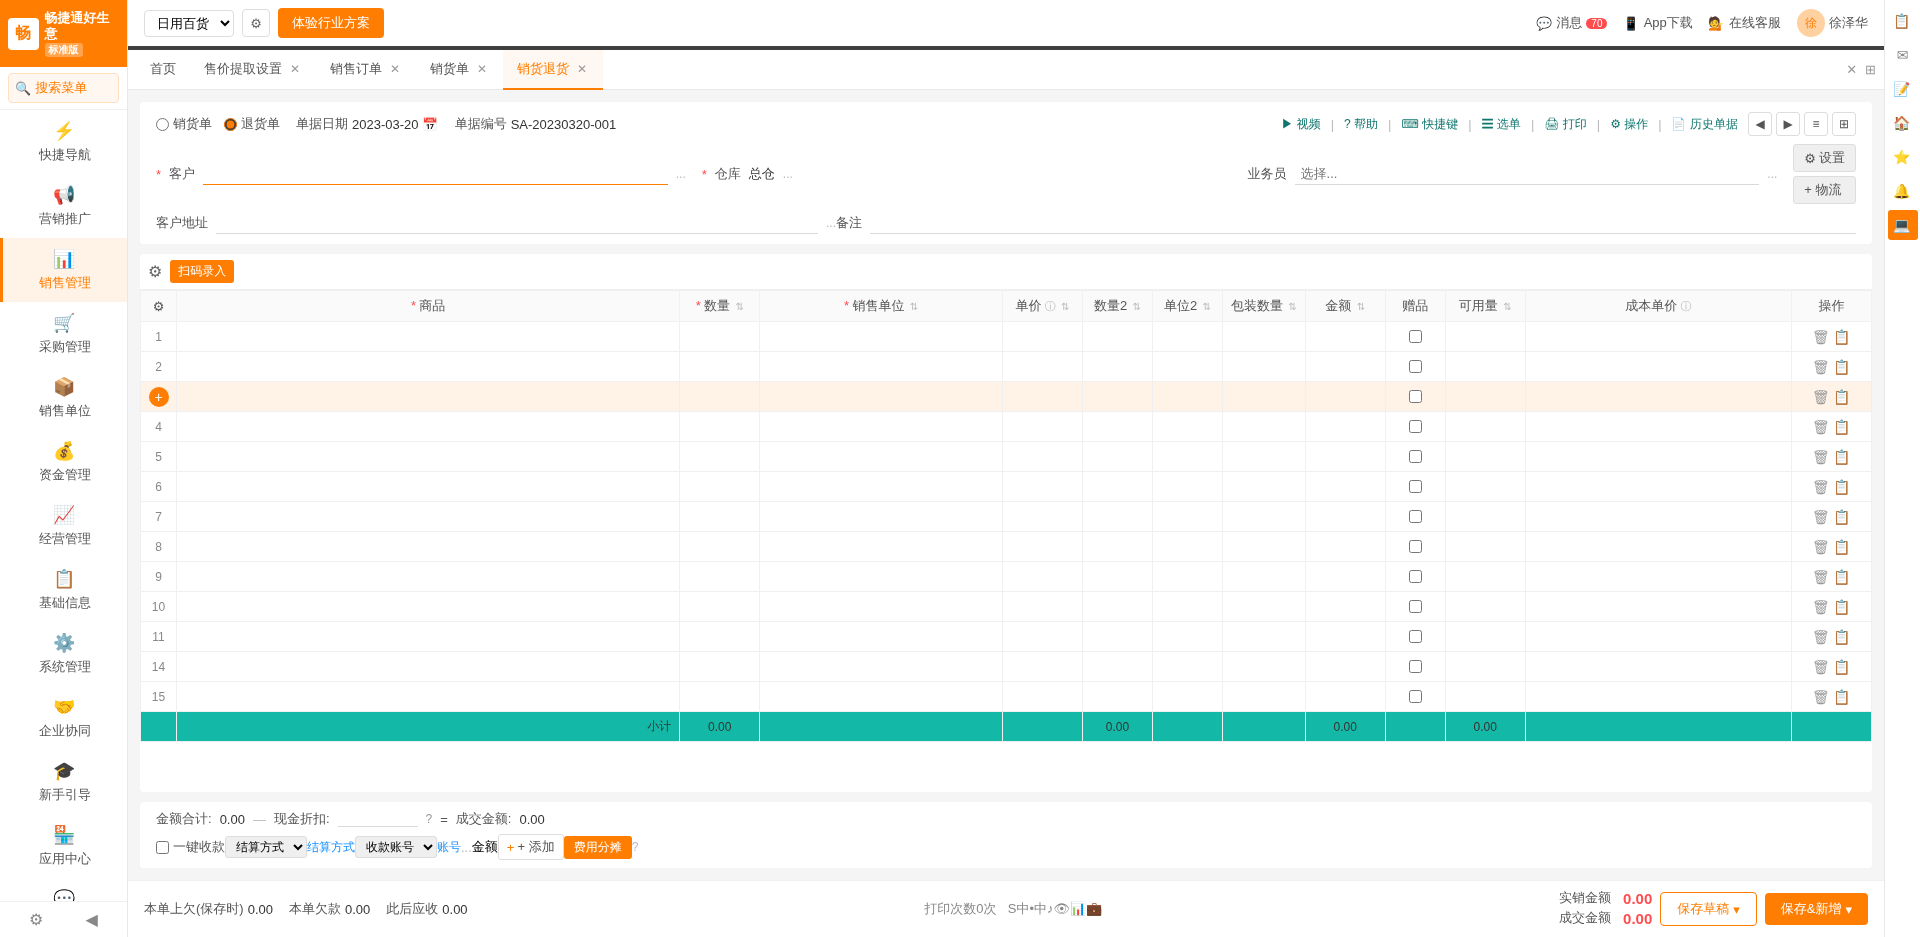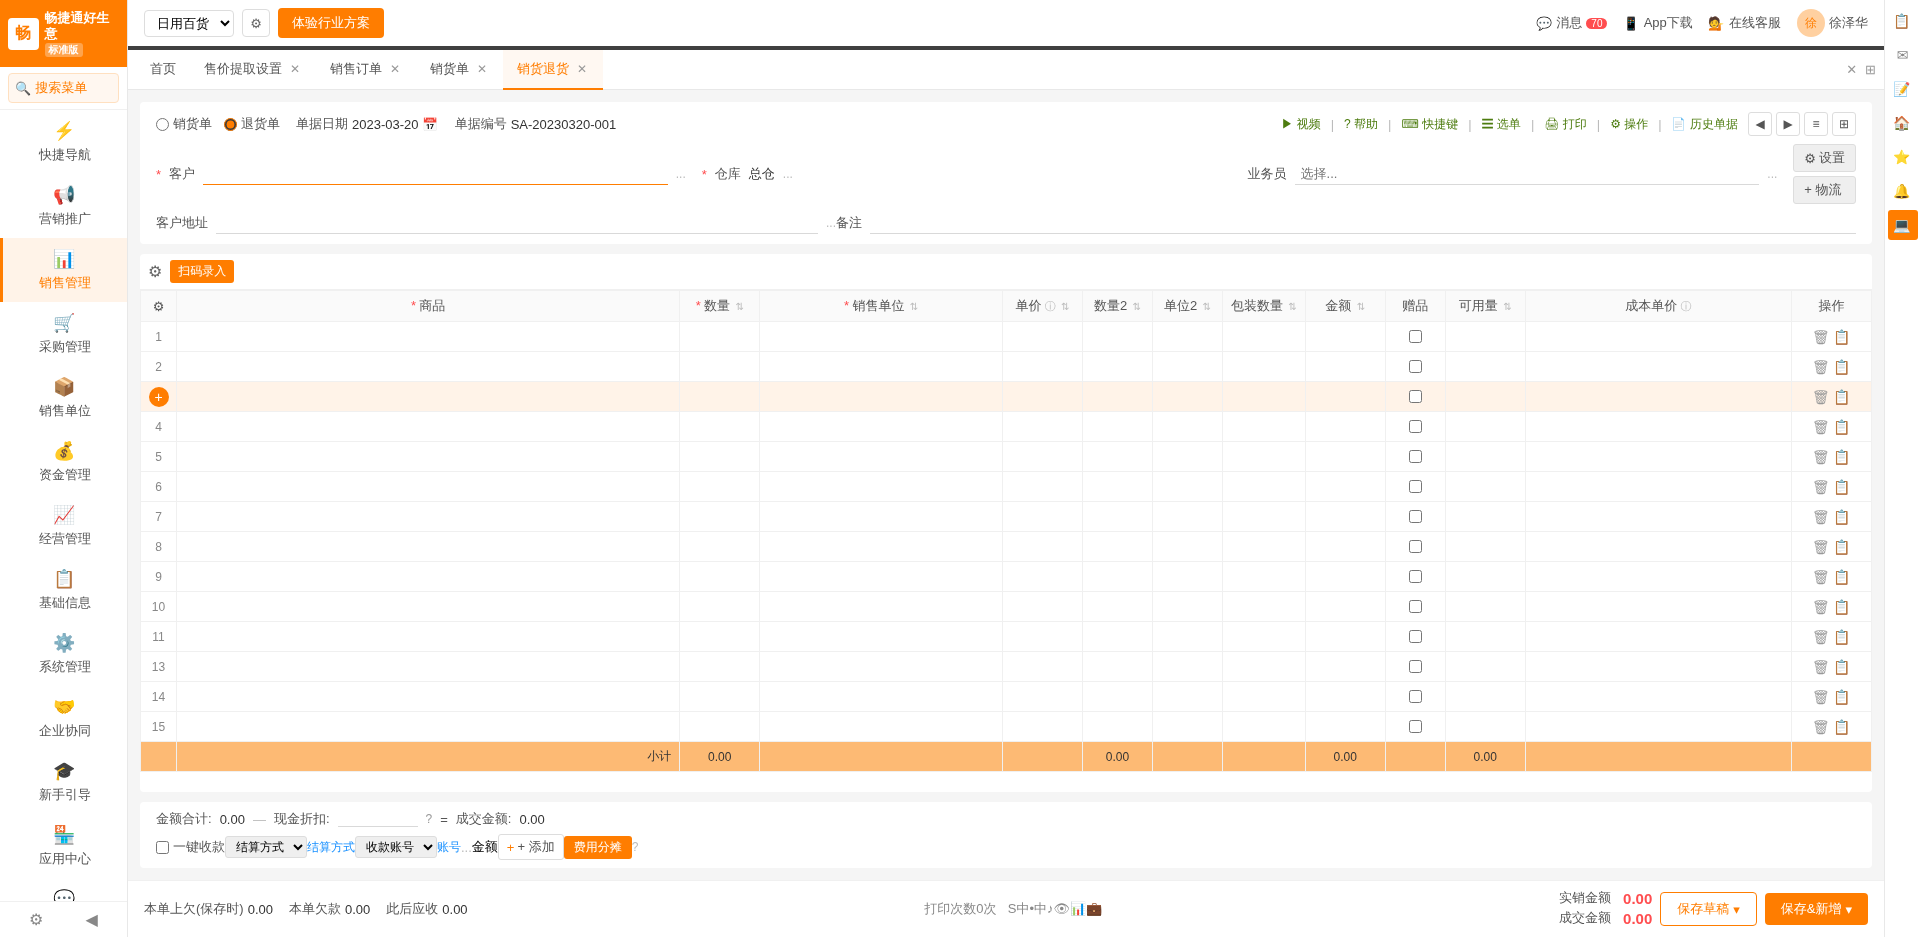--- a/index.html
+++ b/index.html
@@ -45,21 +45,21 @@
     .content { flex: 1; overflow-y: auto; background: #f5f5f5; padding: 12px; display: flex; flex-direction: column; gap: 10px; }
 
     
     .form-card { background: #fff; border-radius: 4px; padding: 10px 16px; }
     .radio-group { display: flex; gap: 12px; align-items: center; }
     .radio-item { display: flex; align-items: center; gap: 4px; cursor: pointer; color: #555; }
     .radio-item input { accent-color: #ff7d00; }
     .form-label { color: #555; white-space: nowrap; }
     .form-date { display: flex; align-items: center; gap: 4px; }
     .date-value { color: #333; font-size: 13px; }
-    .header-action-btn { display: flex; align-items: center; gap: 3px; color: #4d7c0f; cursor: pointer; font-size: 12px; padding: 3px 6px; }
+    .header-action-btn { display: flex; align-items: center; gap: 3px; color: #0f766e; cursor: pointer; font-size: 12px; padding: 3px 6px; }
     .header-icon-btn { width: 24px; height: 24px; display: flex; align-items: center; justify-content: center; border: 1px solid #ddd; border-radius: 3px; cursor: pointer; color: #555; font-size: 12px; }
     .form-underline-input { border: none; border-bottom: 1px solid #d9d9d9; padding: 3px 6px; flex: 1; outline: none; font-size: 13px; color: #333; background: transparent; min-width: 100px; }
     .form-dotted { color: #bbb; font-size: 12px; }
     .action-btn-small { border: 1px solid #ddd; border-radius: 3px; padding: 4px 10px; cursor: pointer; color: #555; font-size: 12px; display: flex; align-items: center; gap: 3px; }
 
     
     .table-card { background: #fff; border-radius: 4px; overflow: hidden; flex: 1; }
     .table-toolbar { display: flex; align-items: center; padding: 6px 8px; border-bottom: 1px solid #f0f0f0; gap: 8px; }
     .table-settings-icon { color: #666; cursor: pointer; font-size: 16px; }
     .scan-btn { background: #ff7d00; color: #fff; border: none; border-radius: 3px; padding: 3px 8px; cursor: pointer; font-size: 12px; }
@@ -69,21 +69,21 @@
     th { border: 1px solid #f0f0f0; padding: 6px 8px; text-align: center; font-weight: 500; color: #555; white-space: nowrap; font-size: 12px; position: relative; }
     th .sort-icon { color: #bbb; font-size: 10px; margin-left: 2px; }
     td { border: 1px solid #f0f0f0; padding: 4px 6px; text-align: center; color: #333; font-size: 12px; height: 30px; }
     tr.highlighted td { background: #fff3e8; }
     tr.highlighted td:first-child { background: #fff3e8; }
     .row-num { color: #888; font-size: 12px; }
     .add-row-btn { width: 20px; height: 20px; background: #ff7d00; color: #fff; border-radius: 50%; display: flex; align-items: center; justify-content: center; cursor: pointer; font-size: 14px; margin: 0 auto; }
     .action-icons { display: flex; gap: 4px; justify-content: center; }
     .icon-btn { color: #999; cursor: pointer; font-size: 14px; }
     .checkbox-cell { display: flex; justify-content: center; align-items: center; }
-    .subtotal-row td { background: #fdba74; font-weight: 500; color: #333; }
+    .subtotal-row td { background: #14b8a6; font-weight: 500; color: #333; }
     .subtotal-label { text-align: right; padding-right: 8px; color: #555; }
 
     
     .bottom-panel { background: #fff; border-radius: 4px; padding: 8px 16px; }
     .bottom-summary { display: flex; align-items: center; gap: 8px; font-size: 13px; color: #555; flex-wrap: wrap; }
     .summary-value { color: #333; font-weight: 500; }
     .summary-sep { color: #bbb; }
     .formula-icon { color: #999; font-size: 12px; }
     .bottom-payment { display: flex; align-items: center; padding-top: 6px; }
     .payment-checkbox { display: flex; align-items: center; gap: 4px; color: #555; font-size: 12px; }
@@ -602,44 +602,20 @@
                   <td></td>
                   <td>
                   <div class="action-icons">
                     <span class="icon-btn">🗑</span>
                     <span class="icon-btn">📋</span>
                   </div>
                 </td>
                 </tr>
               <tr>
                   <td><span class="row-num">11</span></td>
-                  <td></td>
-                  <td></td>
-                  <td></td>
-                  <td></td>
-                  <td></td>
-                  <td></td>
-                  <td></td>
-                  <td></td>
-                  <td>
-                  <div class="checkbox-cell">
-                    <input type="checkbox" style="">
-                  </div>
-                </td>
-                  <td></td>
-                  <td></td>
-                  <td>
-                  <div class="action-icons">
-                    <span class="icon-btn">🗑</span>
-                    <span class="icon-btn">📋</span>
-                  </div>
-                </td>
-                </tr>
-              <tr>
-                  <td><span class="row-num">13</span></td>
                   <td></td>
                   <td></td>
                   <td></td>
                   <td></td>
                   <td></td>
                   <td></td>
                   <td></td>
                   <td></td>
                   <td>
                   <div class="checkbox-cell">

